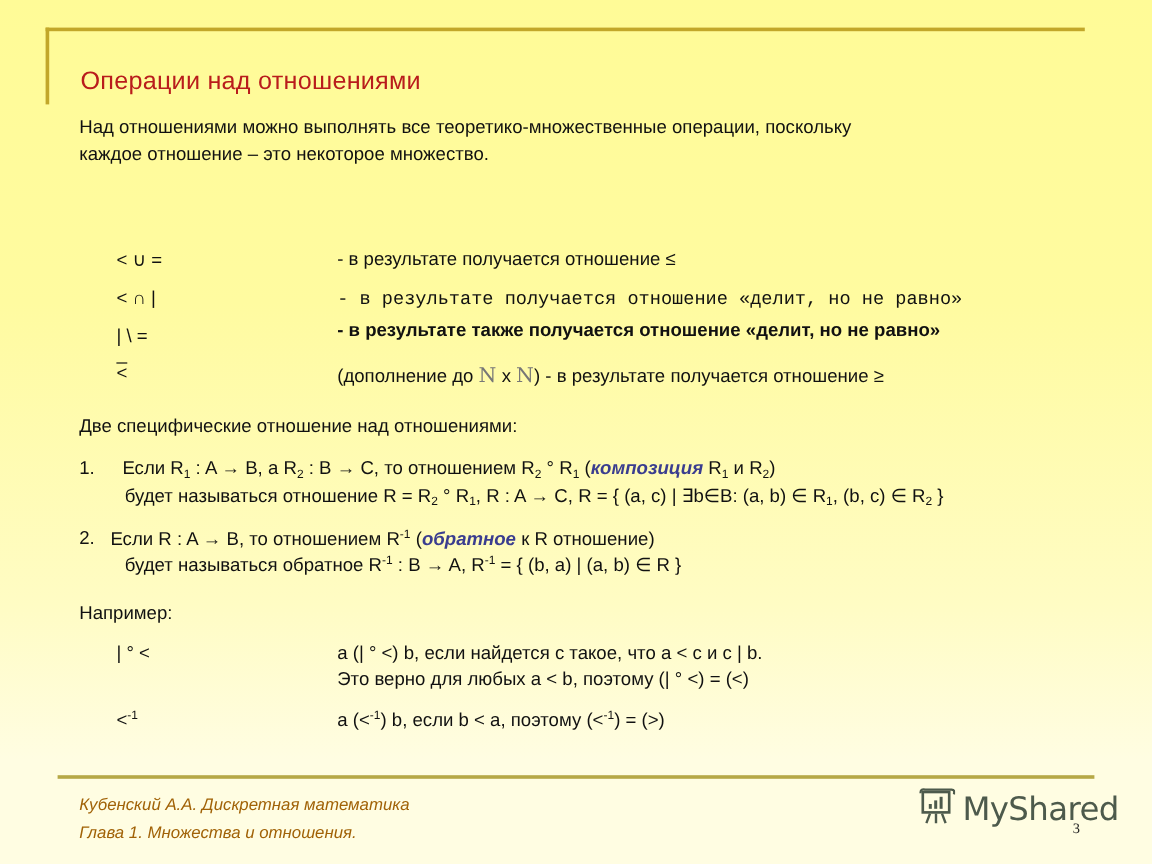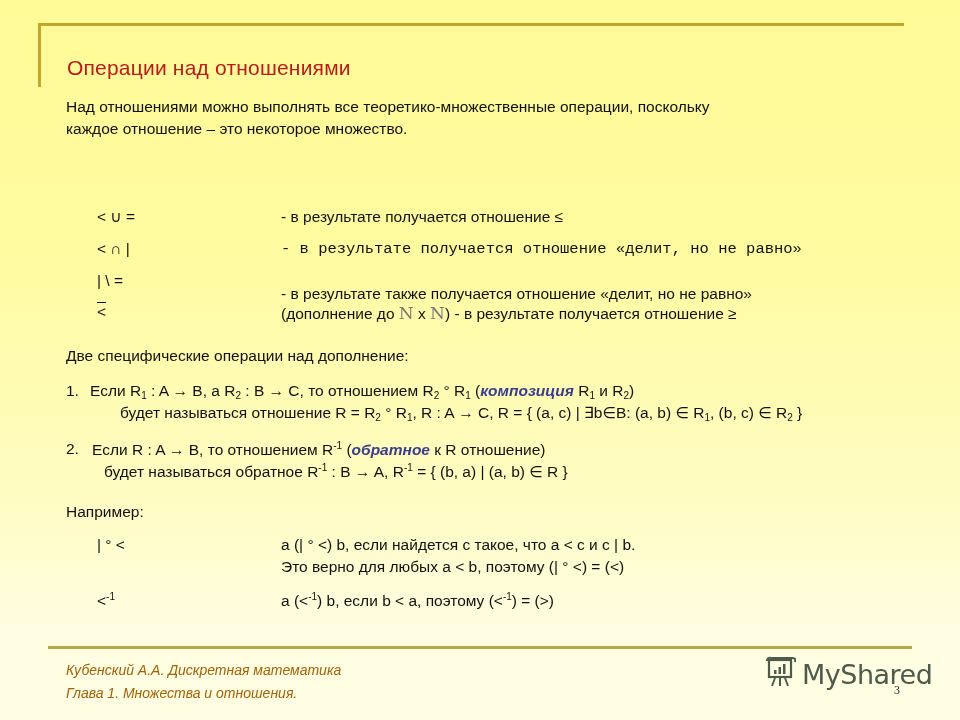--- a/index.html
+++ b/index.html
@@ -46,30 +46,30 @@
 <div class="para" style="top:150px;">
 </div>
 
 <div class="row col1" style="top:208px;">&lt;  ∪  =</div>
 <div class="row col2" style="top:208px;">- в результате получается отношение ≤</div>
 
 <div class="row col1" style="top:240px;">&lt;  ∩  |</div>
 <div class="row col2" style="top:240px;font-family:Liberation Mono, monospace;">- в результате получается отношение «делит, но не равно»</div>
 
 <div class="row col1" style="top:272px;">|  \  =</div>
-<div class="row col2" style="top:285px;">- в результате также получается отношение «делит, но не равно»</div>
+<div class="row col2" style="top:267px;font-weight:bold;">- в результате также получается отношение «делит, но не равно»</div>
 
 <div class="row col1 overline" style="top:303px;">&lt;</div>
 <div class="row col2" style="top:303px;"><span>(дополнение до </span><span class="bbN">N</span><span> x </span><span class="bbN">N</span><span>) - в результате получается отношение ≥</span></div>
 
-<div class="para" style="top:345px;">Две специфические операции над дополнение:</div>
+<div class="para" style="top:345px;">Две специфические отношение над отношениями:</div>
 
 <div class="num" style="top:382px;">1.</div>
-<div class="row" style="left:90px; top:382px;"><span>Если R</span><sub>1</sub><span> : A → B, а R</span><sub>2</sub><span> : B → C, то отношением R</span><sub>2</sub><span> ° R</span><sub>1</sub><span> (</span><span class="em-blue">композиция</span><span> R</span><sub>1</sub><span> и R</span><sub>2</sub><span>)</span></div>
-<div class="row" style="left:104px; top:404px;margin-left:16px;"><span>будет называться отношение R = R</span><sub>2</sub><span> ° R</span><sub>1</sub><span>, R : A → C, R = { (a, c) | ∃b∈B: (a, b) ∈ R</span><sub>1</sub><span>, (b, c) ∈ R</span><sub>2</sub><span> }</span></div>
+<div class="row" style="left:102px; top:382px;"><span>Если R</span><sub>1</sub><span> : A → B, а R</span><sub>2</sub><span> : B → C, то отношением R</span><sub>2</sub><span> ° R</span><sub>1</sub><span> (</span><span class="em-blue">композиция</span><span> R</span><sub>1</sub><span> и R</span><sub>2</sub><span>)</span></div>
+<div class="row" style="left:104px; top:404px;"><span>будет называться отношение R = R</span><sub>2</sub><span> ° R</span><sub>1</sub><span>, R : A → C, R = { (a, c) | ∃b∈B: (a, b) ∈ R</span><sub>1</sub><span>, (b, c) ∈ R</span><sub>2</sub><span> }</span></div>
 
 <div class="num" style="top:440px;">2.</div>
 <div class="row" style="left:92px; top:440px;"><span>Если R : A → B, то отношением R</span><sup>-1</sup><span> (</span><span class="em-blue">обратное</span><span> к R отношение)</span></div>
 <div class="row" style="left:104px; top:462px;"><span>будет называться обратное R</span><sup>-1</sup><span> : B → A, R</span><sup>-1</sup><span> = { (b, a) | (a, b) ∈ R }</span></div>
 
 <div class="para" style="top:501px;">Например:</div>
 
 <div class="row col1" style="top:536px;">| ° &lt;</div>
 <div class="row" style="left:281px; top:536px;">a (| ° &lt;) b, если найдется c такое, что a &lt; c и c | b.</div>
 <div class="row" style="left:281px; top:558px;">Это верно для любых a &lt; b, поэтому (| ° &lt;)  =  (&lt;)</div>

